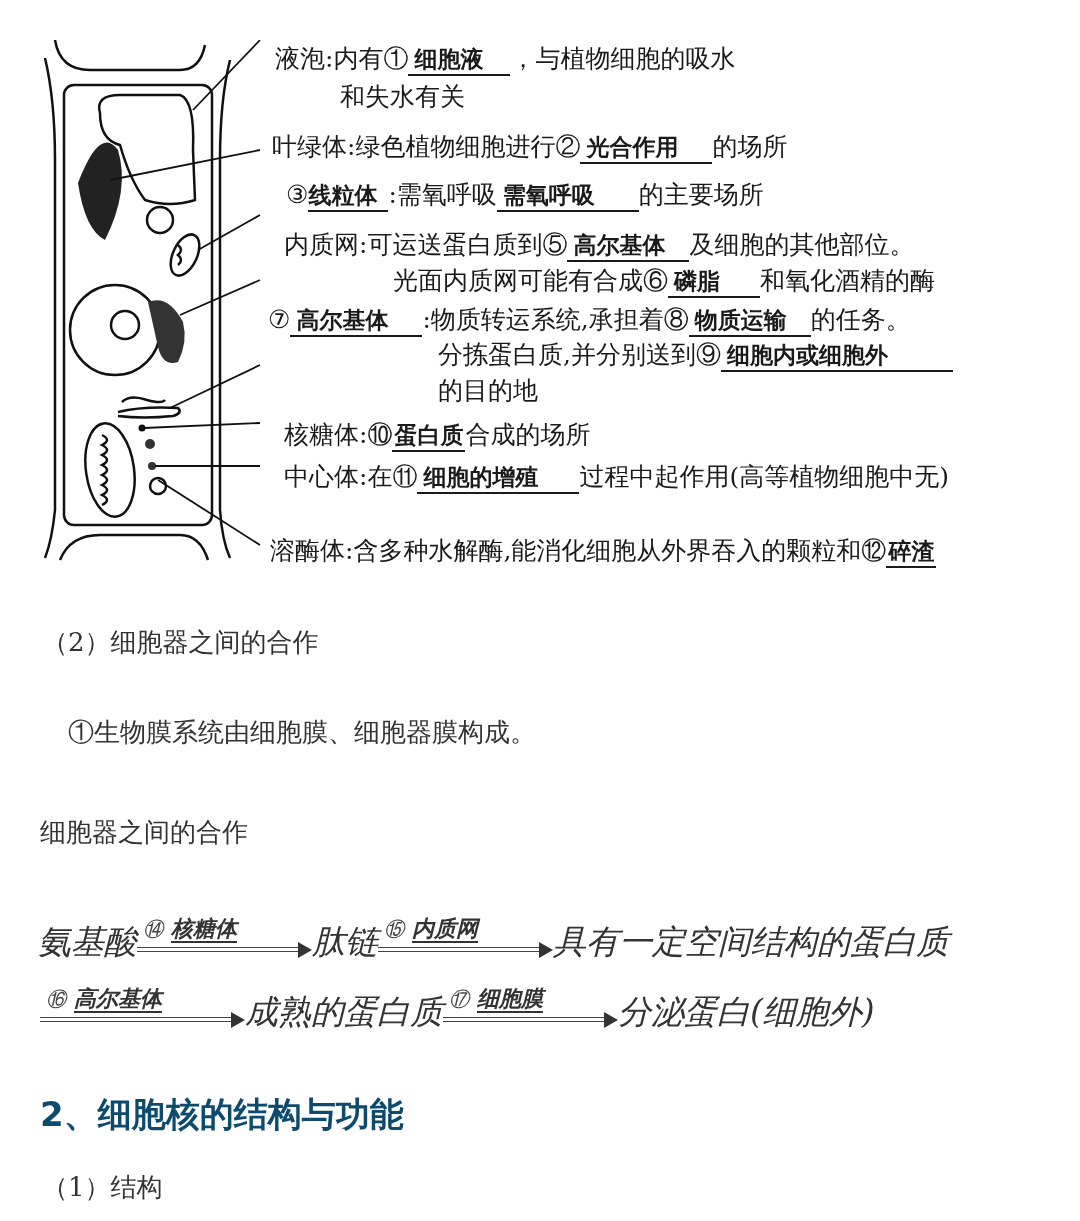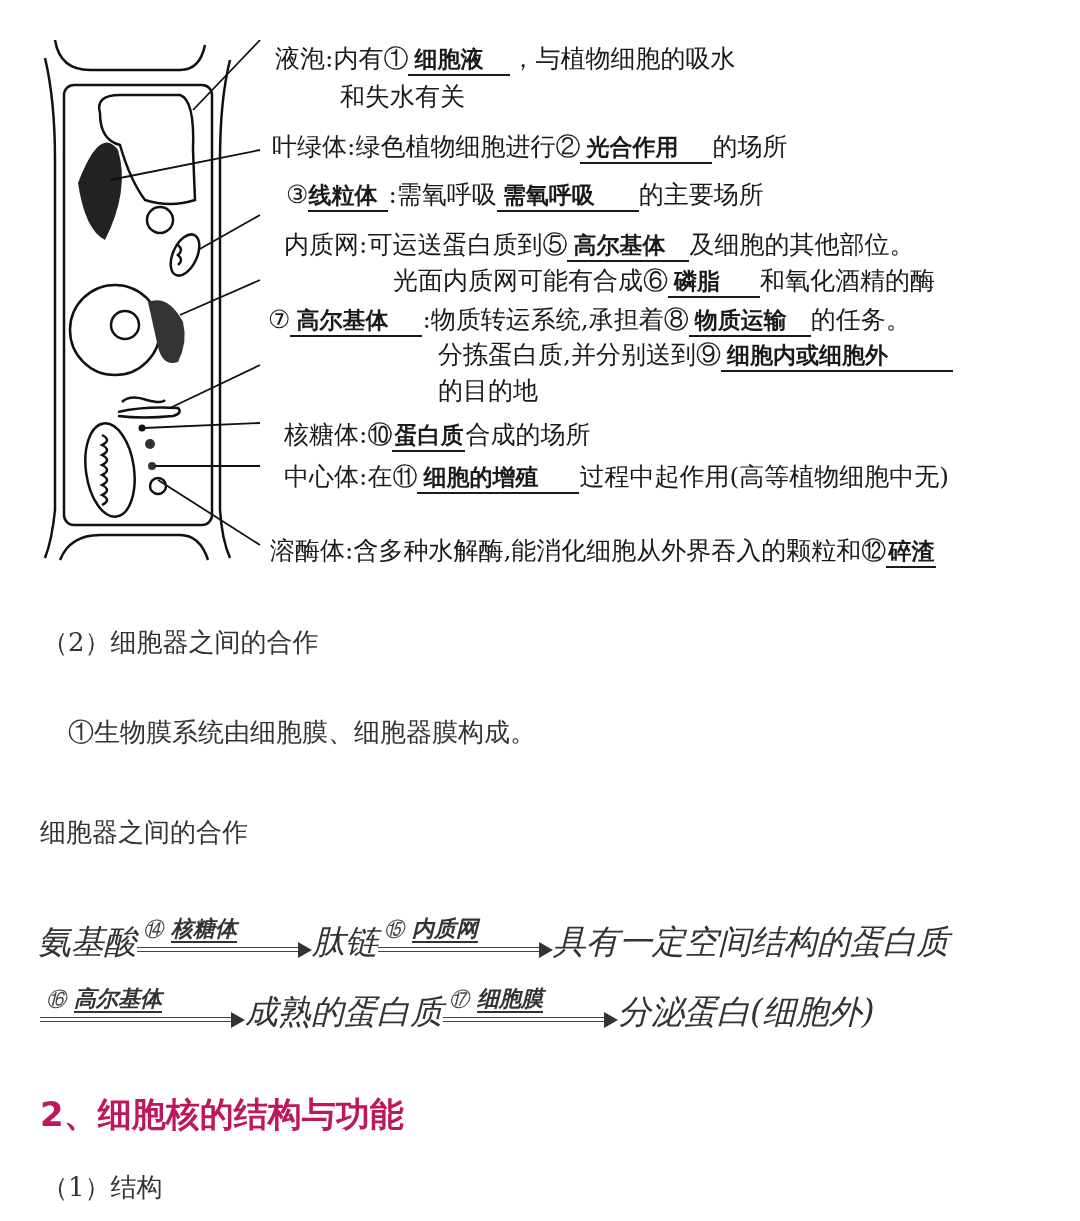--- a/index.html
+++ b/index.html
@@ -10,21 +10,21 @@
   .ans { display:inline-block; border-bottom:2px solid #1a1a1a; text-align:left;
          font-family:"DejaVu Sans","Liberation Sans",sans-serif; font-weight:bold; font-size:23px; padding:0 6px; }
   .section { font-size:26px; color:#333; }
   .flow { font-size:33px; color:#333;font-style:italic; }
   .arrow { display:inline-block; position:relative; vertical-align:middle; }
   .arrow .line { position:absolute; left:0; right:12px; bottom:12px; height:3px; border-top:1px solid #444; border-bottom:1px solid #444; }
   .arrow .head { position:absolute; right:0; bottom:6px; width:0; height:0; border-left:14px solid #333; border-top:8px solid transparent; border-bottom:8px solid transparent; }
   .arrow .cap { position:absolute; left:6px; bottom:20px; font-size:22px; white-space:nowrap;margin-top:44px; }
   .arrow .cap .n { font-family:"DejaVu Sans",sans-serif; font-size:20px; margin-right:8px; color:#444;}
   .arrow .cap .t { font-family:"DejaVu Sans","Liberation Sans",sans-serif; font-weight:bold; border-bottom:2px solid #333; }
-  .heading { font-family:"DejaVu Sans","Liberation Sans",sans-serif; font-weight:bold; font-size:34px; color:#be185d; }
+  .heading { font-family:"DejaVu Sans","Liberation Sans",sans-serif; font-weight:bold; font-size:34px; color:#0c4a6e; }
 </style>
 </head>
 <body>
 
 <svg class="abs" style="left:30px;top:40px;" width="240" height="525" viewBox="0 0 240 525">
   <g fill="none" stroke="#111" stroke-width="2.5">
     <path d="M25 0 Q30 30 60 30 L150 30 Q170 30 175 5"></path>
     <path d="M15 18 Q25 60 25 120 L25 470 Q22 500 15 518"></path>
     <path d="M200 20 Q190 60 190 120 L190 470 Q192 500 200 518"></path>
     <rect x="34" y="45" width="148" height="440" rx="10"></rect>

